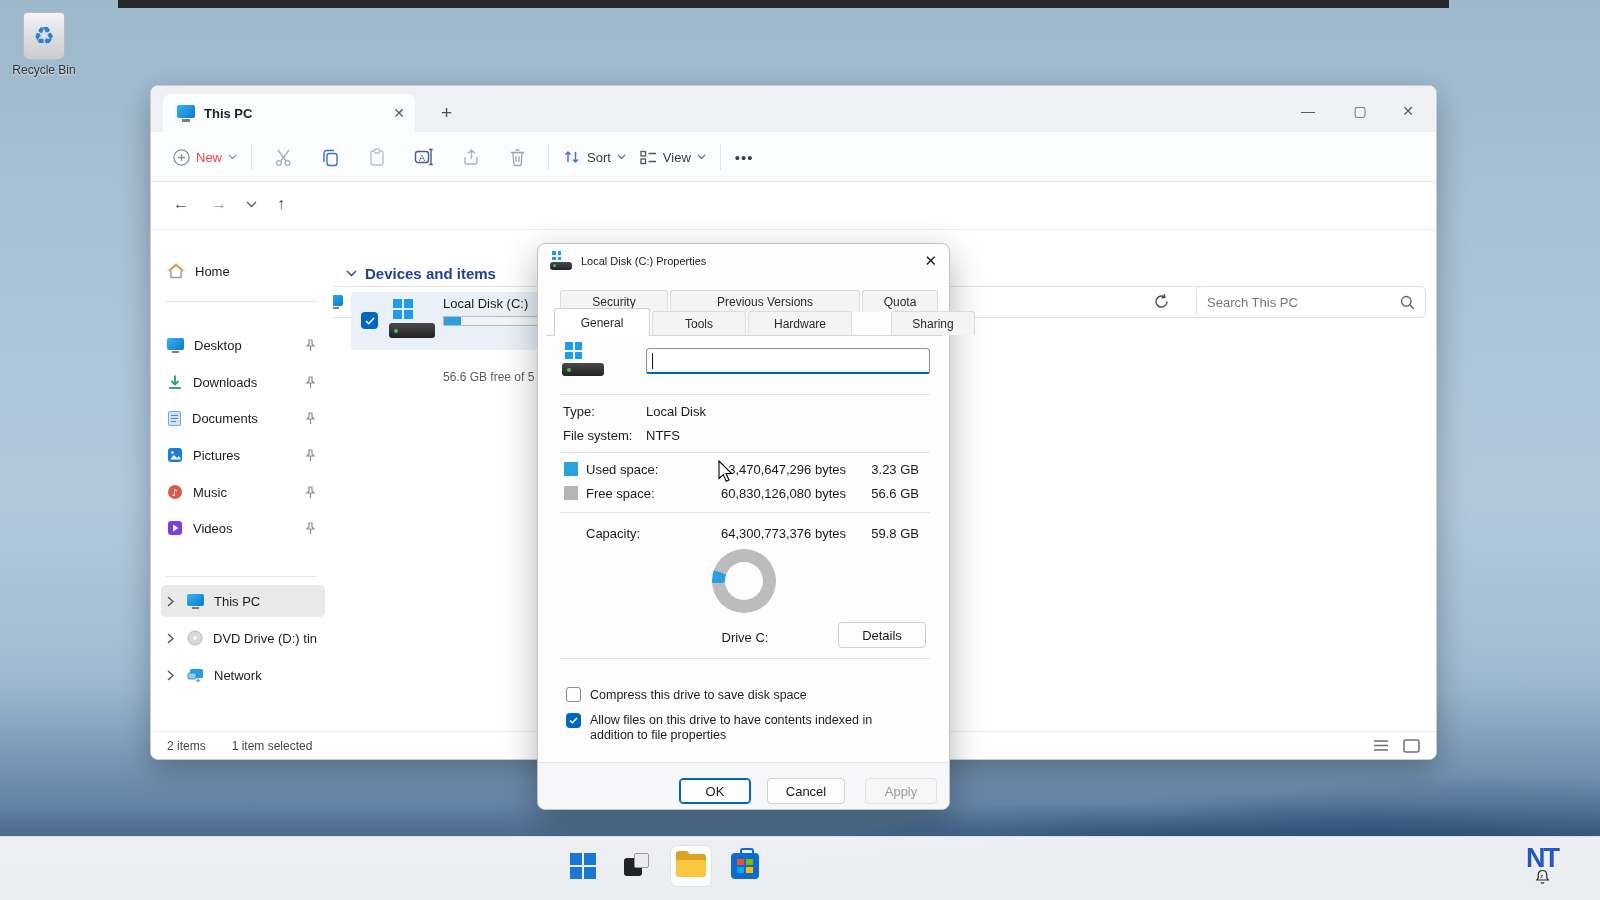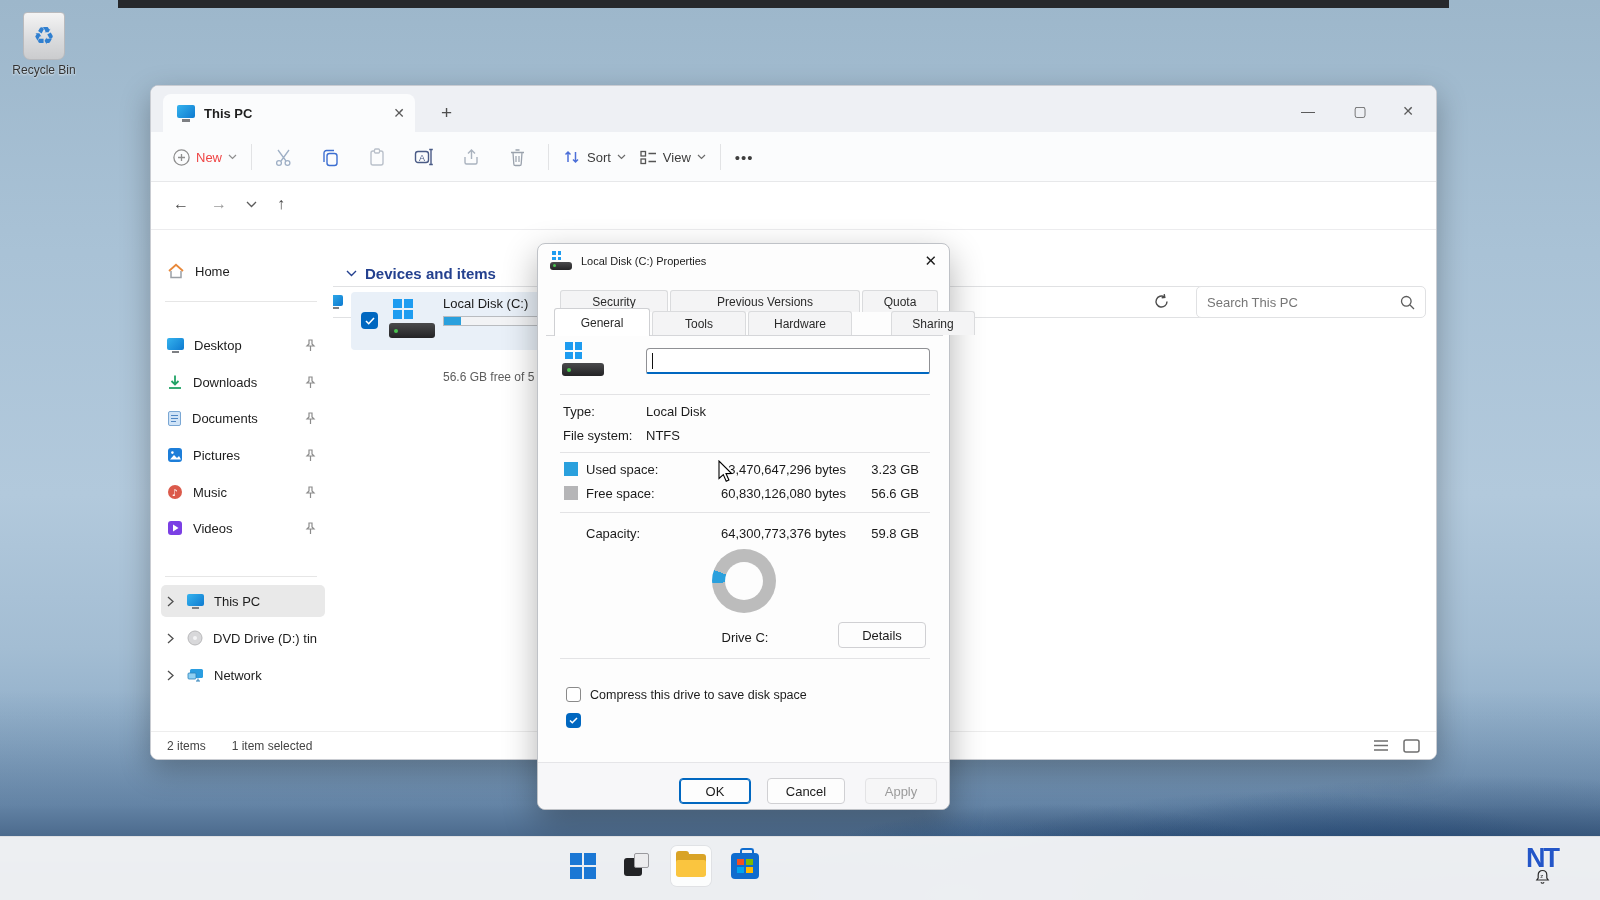--- a/index.html
+++ b/index.html
@@ -528,20 +528,21 @@
   <div class="dsep" style="top:414px;"></div>
 
   <span class="cbx off abs" style="left:28px; top:443px; width:15px; height:15px;"></span>
   <span class="abs cblabel" style="left:52px; top:444px;">Compress this drive to save disk space</span>
 
   <span class="cbx on abs" style="left:28px; top:469px; width:15px; height:15px;">
       <svg width="9" height="7" viewBox="0 0 9 7">
         <path d="M1 3.5l2.3 2.3L8 1" fill="none" stroke="#fff" stroke-width="1.5"></path>
       </svg>
     </span>
+  <span class="abs cblabel" style="left:52px; top:469px; width:300px;">Allow files on this drive to have contents indexed in addition to file properties</span>
 
   <div class="dfooter"></div>
   <span class="dbtn primary" style="left:141px; top:534px; width:72px;">OK</span>
   <span class="dbtn" style="left:229px; top:534px; width:78px;">Cancel</span>
   <span class="dbtn disabled" style="left:327px; top:534px; width:72px;">Apply</span>
 </div>
 
 <div class="abs taskbar">
   <div class="tk-center">
     <div class="tkicon">

